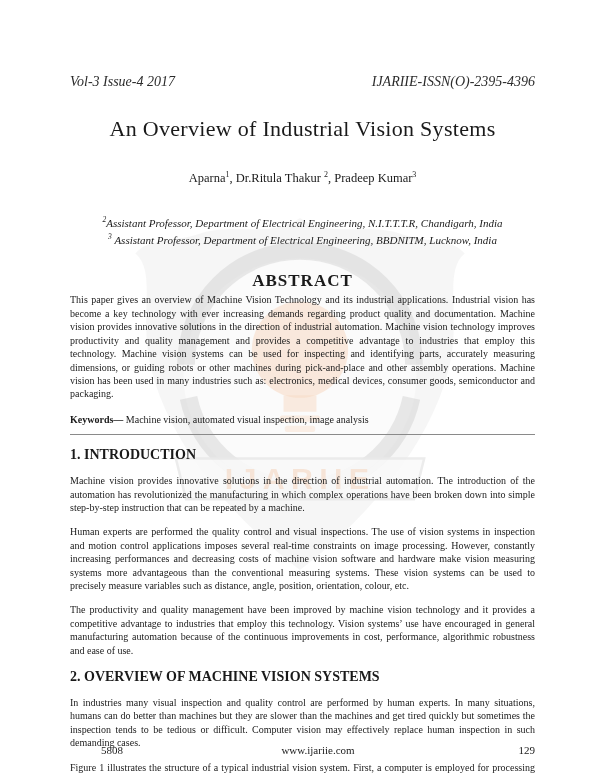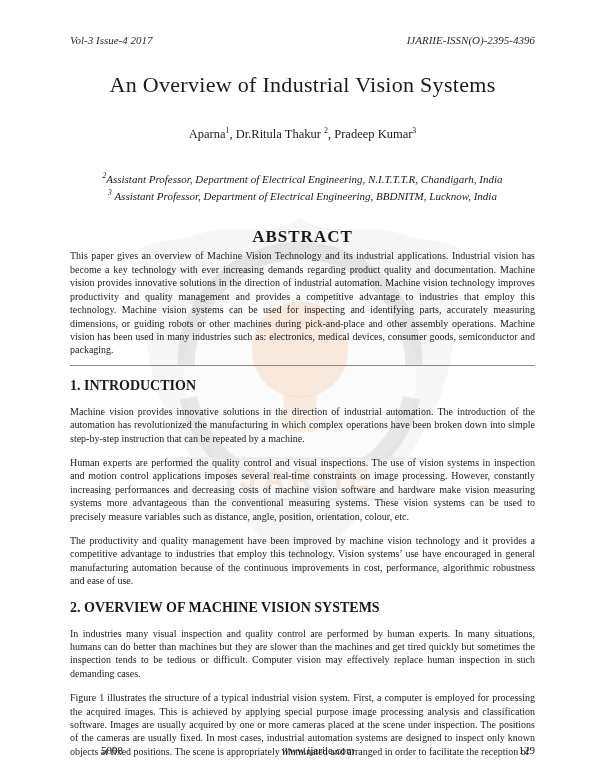--- a/index.html
+++ b/index.html
@@ -26,22 +26,23 @@
   }
   .content {
     position: relative;
     z-index: 1;
     padding: 34px 65px 0 70px;
   }
   .journal-header {
     display: flex;
     justify-content: space-between;
     font-style: italic;
-    font-size: 11px;
+    font-size: 14px;
     color: #2b2b2b;
+    margin-top: 40px;
   }
   .paper-title {
     text-align: center;
     font-size: 22px;
     font-weight: normal;
     margin: 26px 0 0 0;
     letter-spacing: 0.3px;
   }
   .authors {
     text-align: center;
@@ -139,20 +140,23 @@
 
     <div class="affiliations">
       <div><sup>2</sup><span>Assistant Professor, Department of Electrical Engineering, N.I.T.T.T.R, Chandigarh, India</span></div>
       <div><sup>3</sup><span> Assistant Professor, Department of Electrical Engineering, BBDNITM, Lucknow,  India</span></div>
     </div>
 
     <div class="abstract-heading">ABSTRACT</div>
 
     <p class="body-text abstract-text">This paper gives an overview of Machine Vision Technology and its industrial applications. Industrial vision has become a key technology with ever increasing demands regarding product quality and documentation. Machine vision provides innovative solutions in the direction of industrial automation.  Machine vision technology improves productivity and quality management and provides a competitive advantage to industries that employ this technology. Machine vision systems can be used for inspecting and identifying parts, accurately measuring dimensions, or guiding robots or other machines during pick-and-place and other assembly operations. Machine vision has been used in many industries such as: electronics, medical devices, consumer goods, semiconductor and packaging.</p>
 
+    <div class="keywords-line">
+      <span class="kw-label">Keywords—</span><span> Machine vision, automated visual inspection, image analysis</span>
+    </div>
 
     <hr class="rule">
 
     <div class="section-heading">1. INTRODUCTION</div>
     <p class="body-text">Machine vision provides innovative solutions in the direction of industrial automation. The introduction of the automation has revolutionized the manufacturing in which complex operations have been broken down into simple step-by-step instruction that can be repeated by a machine.</p>
     <p class="body-text">Human experts are performed the quality control and visual inspections. The use of vision systems in inspection and motion control applications imposes several real-time constraints on image processing. However, constantly increasing performances and decreasing costs of machine vision software and hardware make vision measuring systems more advantageous than the conventional measuring systems. These vision systems can be used to precisely measure variables such as distance, angle, position, orientation, colour, etc.</p>
     <p class="body-text">The productivity and quality management have been improved by machine vision technology and it provides a competitive advantage to industries that employ this technology. Vision systems’ use have encouraged in general manufacturing automation because of the continuous improvements in cost, performance, algorithmic robustness and ease of use.</p>
 
     <div class="section-heading">2. OVERVIEW OF MACHINE VISION SYSTEMS</div>
     <p class="body-text">In industries many visual inspection and quality control are performed by human experts. In many situations, humans can do better than machines but they are slower than the machines and get tired quickly but sometimes the inspection tends to be tedious or difficult. Computer vision may effectively replace human inspection in such demanding cases.</p>

